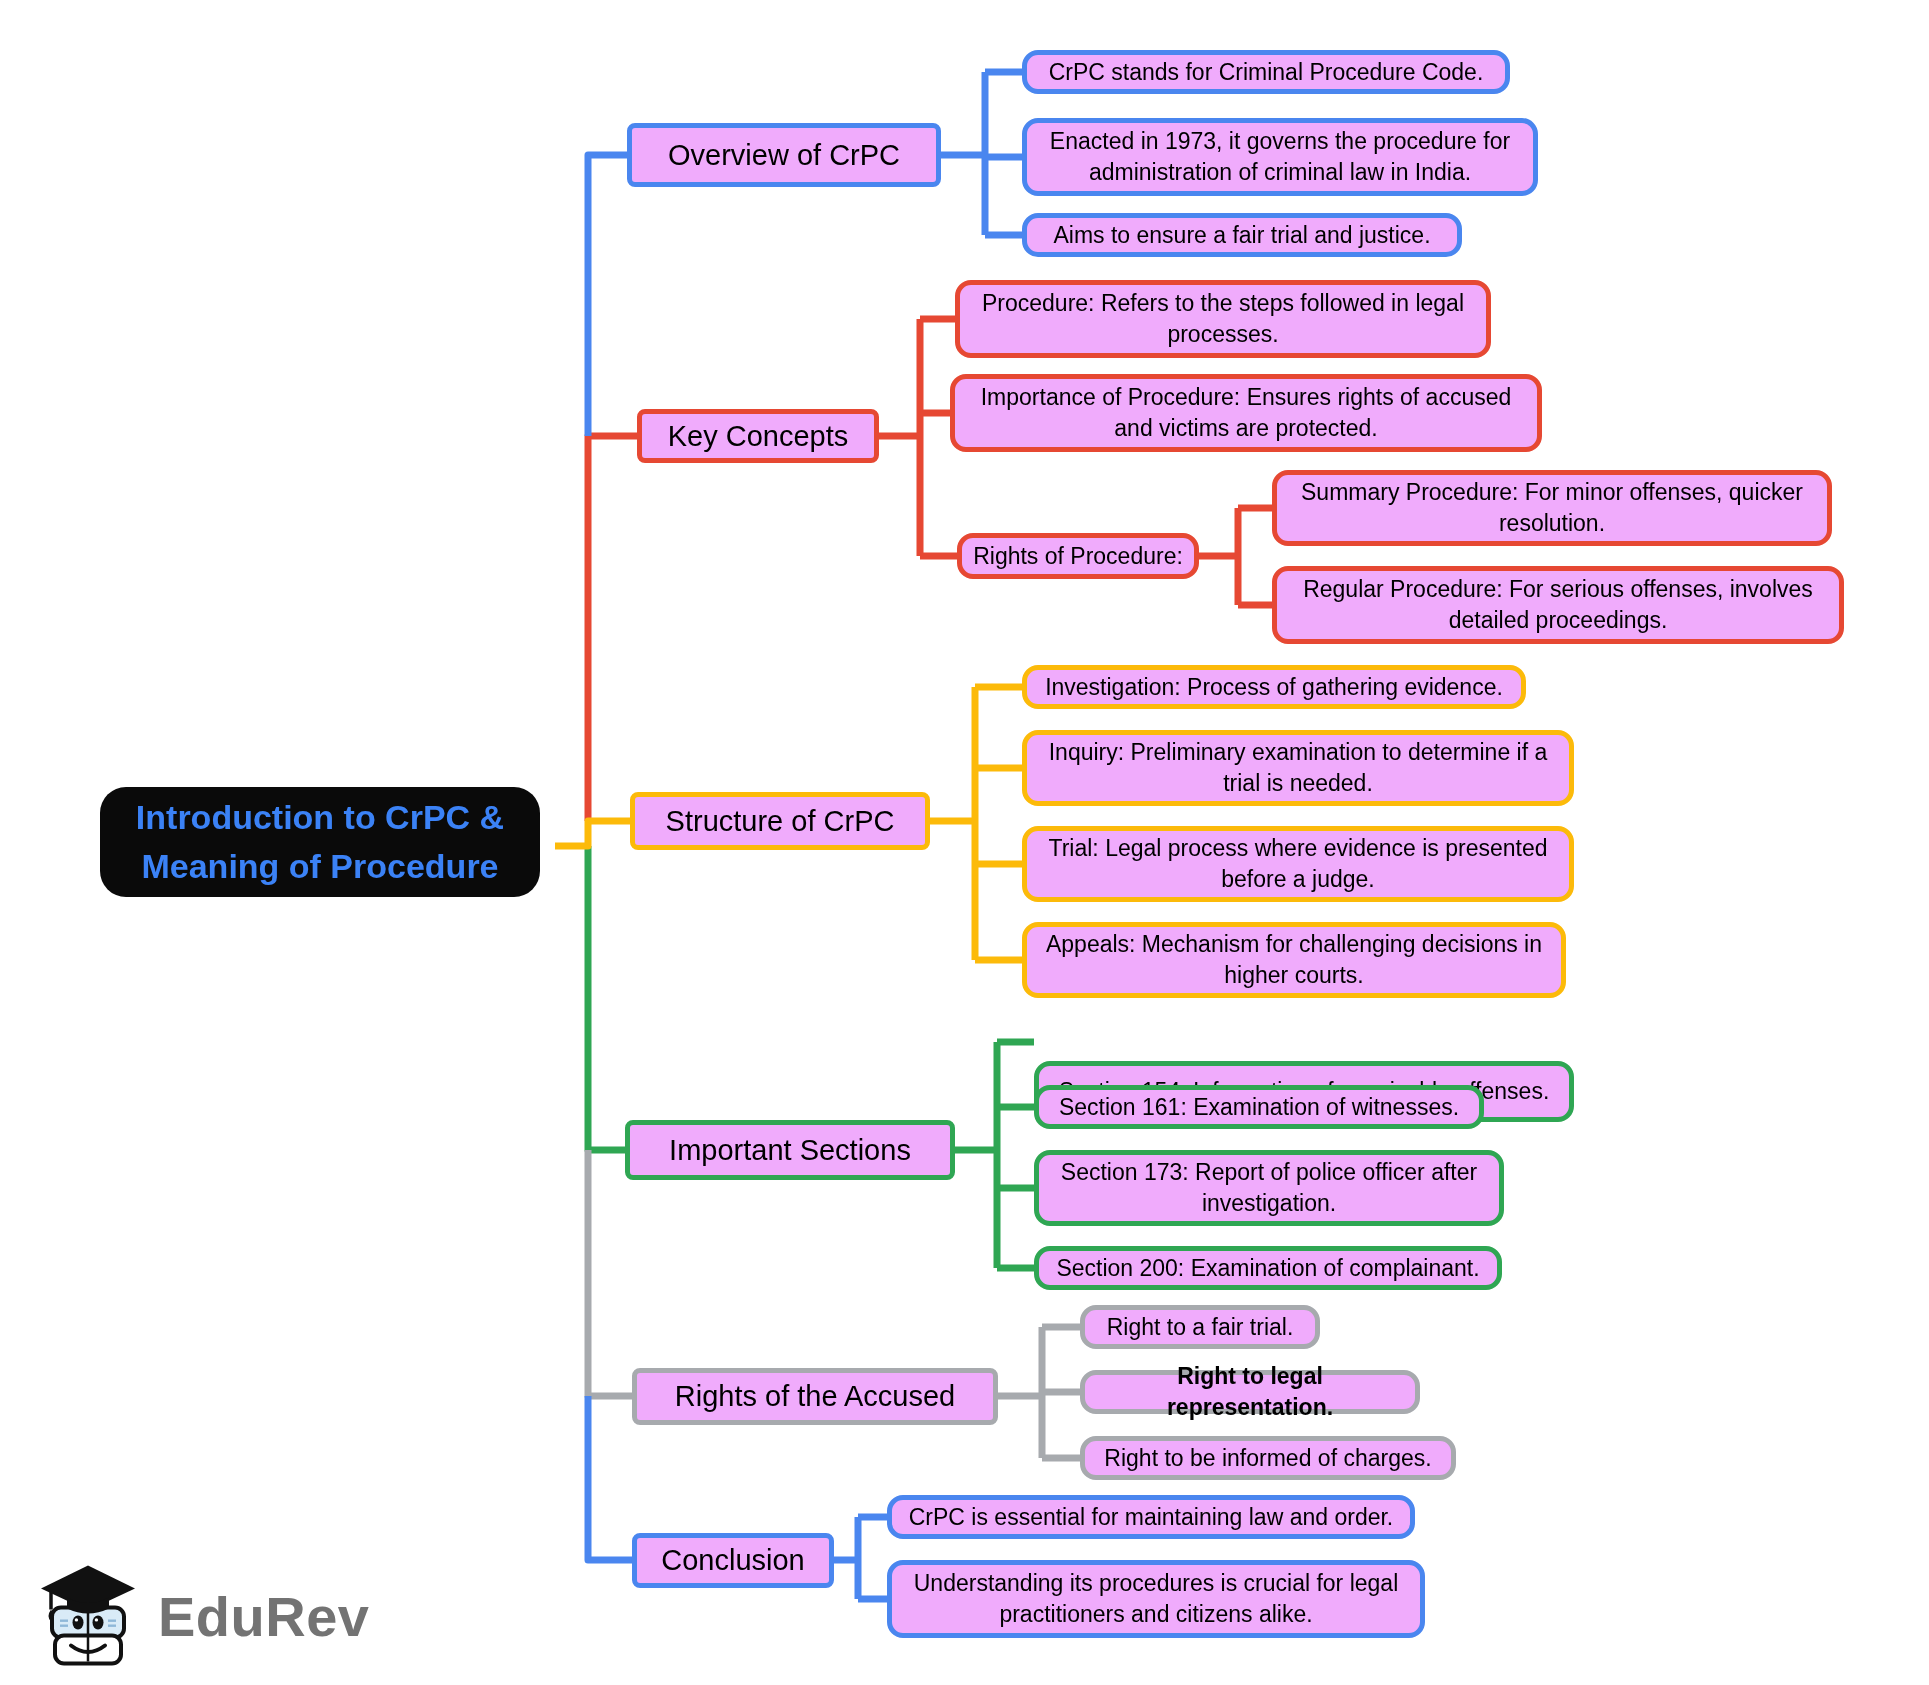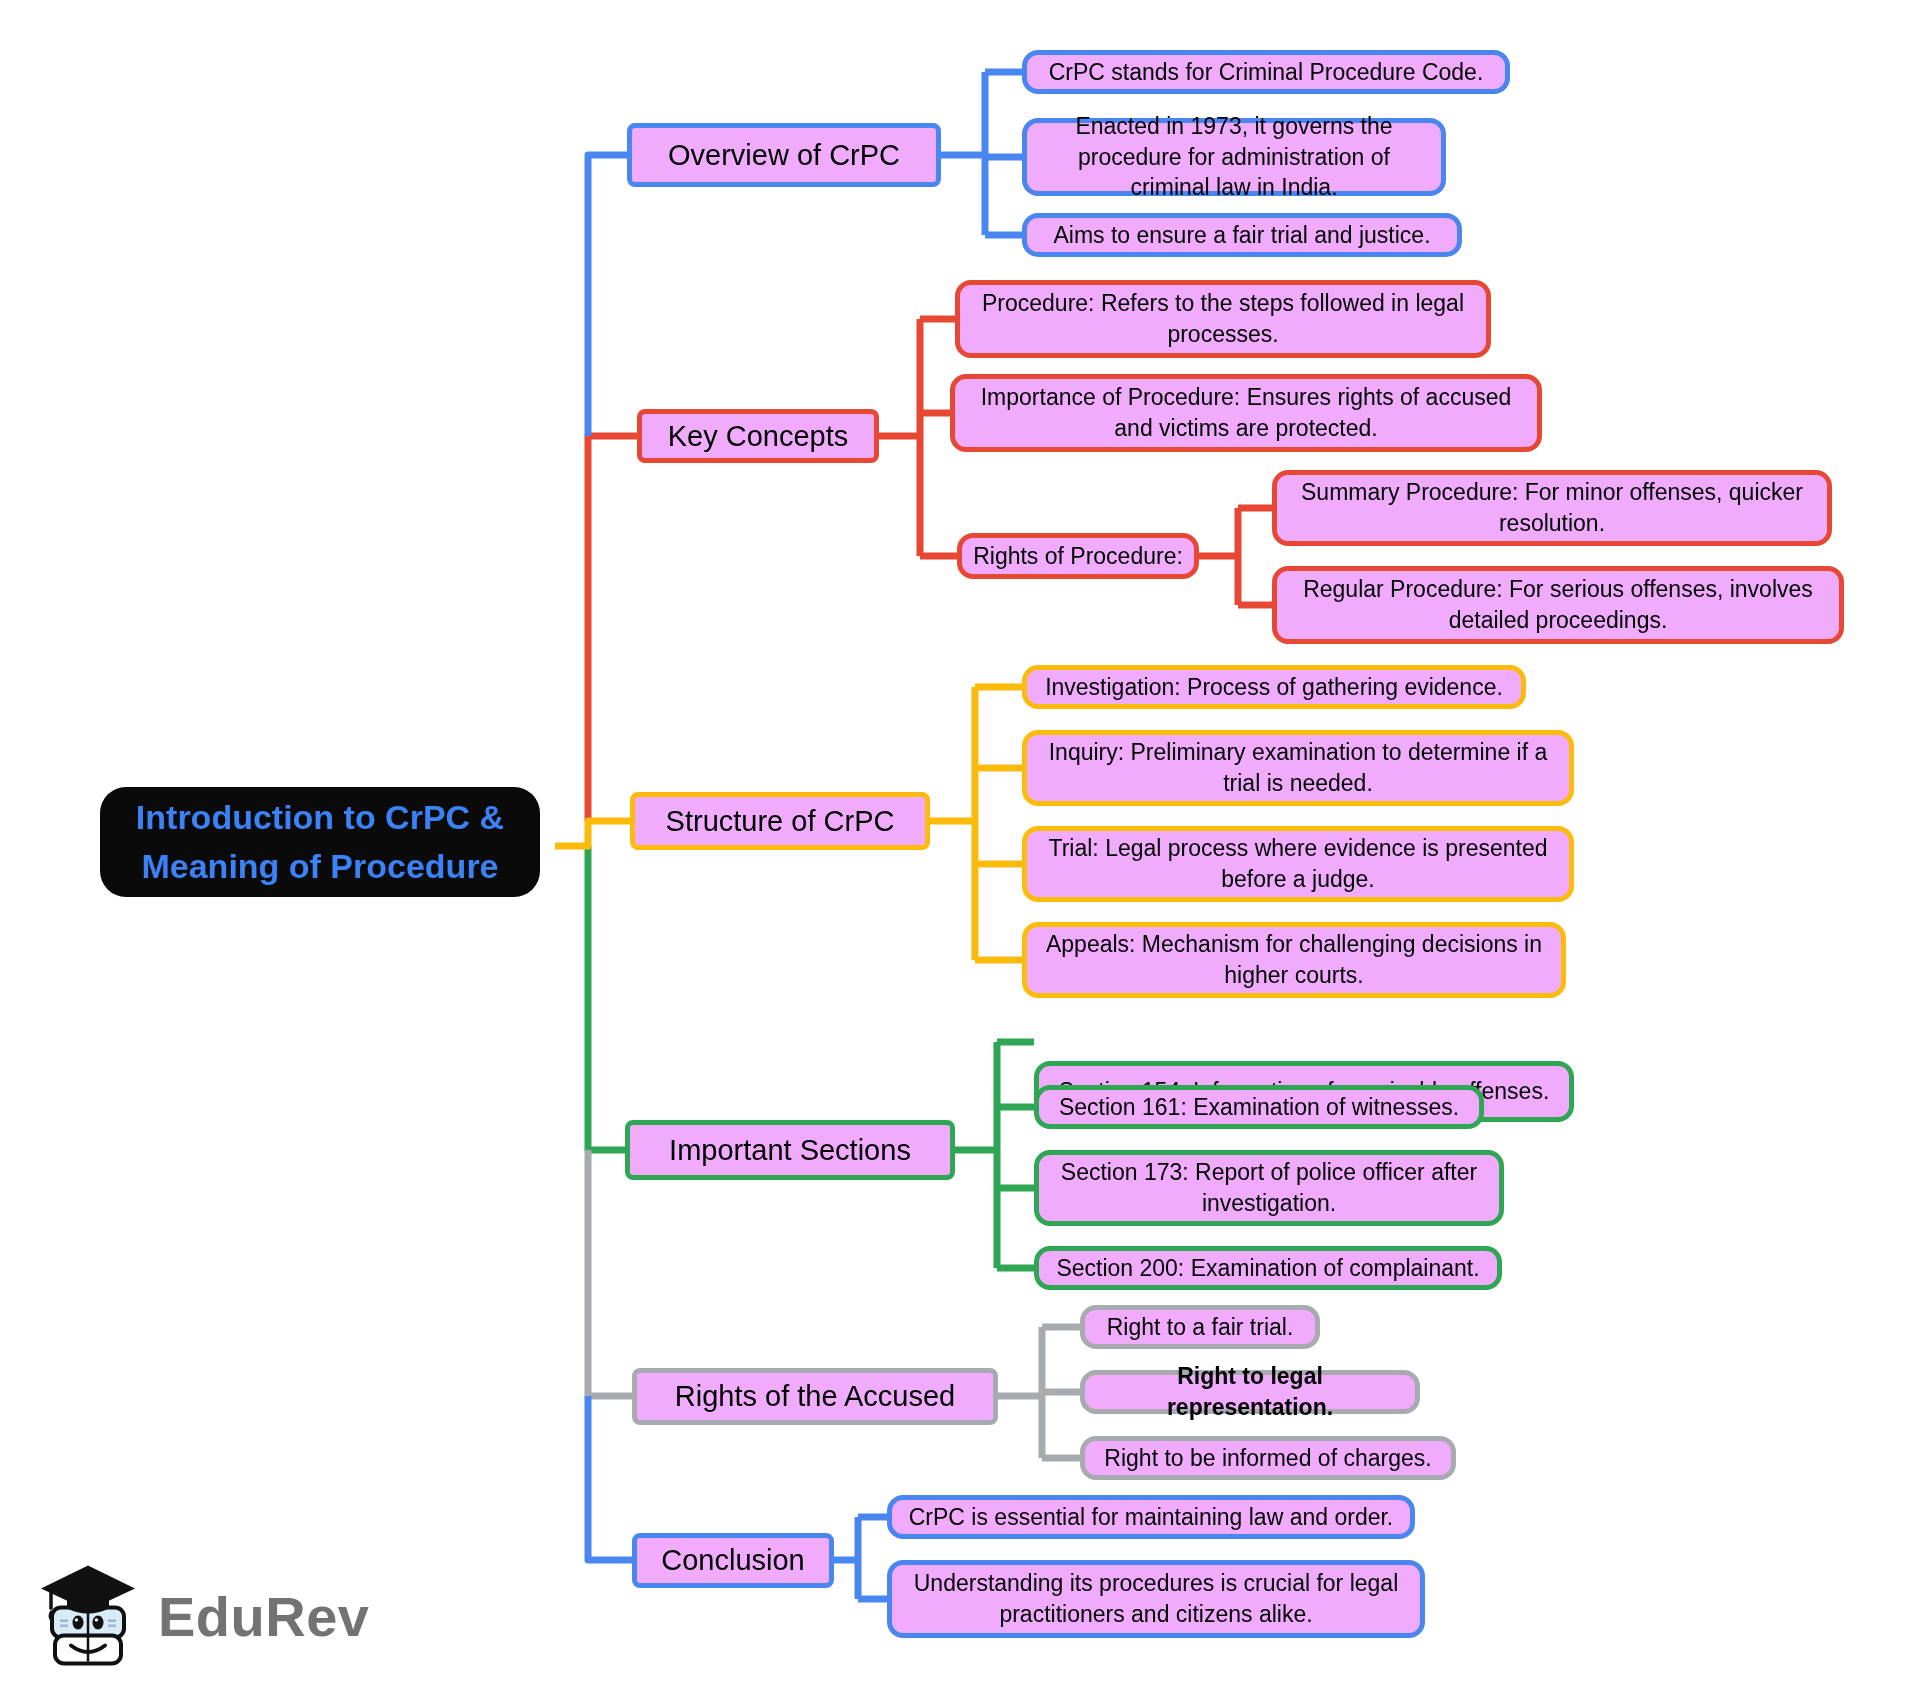--- a/index.html
+++ b/index.html
@@ -69,21 +69,21 @@
 
     <path d="M998 1396 H1042 M1042 1327 V1458 M1042 1327 H1080 M1042 1392 H1080 M1042 1458 H1080" stroke="#a7aaae"></path>
 
     <path d="M834 1560 H858 M858 1517 V1599 M858 1517 H887 M858 1599 H887" stroke="#4a86ef"></path>
   </svg>
 
   <div class="node root" style="left: 100px; top: 787px; width: 440px; height: 110px; background-color: rgb(10, 10, 10); color: #3b82f6;">Introduction to CrPC &amp; Meaning of Procedure</div>
 
   <div class="node branch" style="left: 627px; top: 123px; width: 314px; height: 64px; border-color: rgb(74, 134, 239);">Overview of CrPC</div>
   <div class="node leaf" style="left: 1022px; top: 50px; width: 488px; height: 44px; border-color: rgb(74, 134, 239);">CrPC stands for Criminal Procedure Code.</div>
-  <div class="node leaf" style="left: 1022px; top: 118px; width: 424px; height: 78px; border-color: rgb(74, 134, 239);">Enacted in 1973, it governs the procedure for administration of criminal law in India.</div>
+  <div class="node leaf" style="left: 1022px; top: 118px; width: 516px; height: 78px; border-color: rgb(74, 134, 239);">Enacted in 1973, it governs the procedure for administration of criminal law in India.</div>
   <div class="node leaf" style="left: 1022px; top: 213px; width: 440px; height: 44px; border-color: rgb(74, 134, 239);">Aims to ensure a fair trial and justice.</div>
 
   <div class="node branch" style="left: 637px; top: 409px; width: 242px; height: 54px; border-color: rgb(230, 72, 51);">Key Concepts</div>
   <div class="node leaf" style="left: 955px; top: 280px; width: 536px; height: 78px; border-color: rgb(230, 72, 51);">Procedure: Refers to the steps followed in legal processes.</div>
   <div class="node leaf" style="left: 950px; top: 374px; width: 592px; height: 78px; border-color: rgb(230, 72, 51);">Importance of Procedure: Ensures rights of accused and victims are protected.</div>
   <div class="node subbranch" style="left: 957px; top: 533px; width: 242px; height: 46px; border-color: rgb(230, 72, 51);">Rights of Procedure:</div>
   <div class="node leaf" style="left: 1272px; top: 470px; width: 560px; height: 76px; border-color: rgb(230, 72, 51);">Summary Procedure: For minor offenses, quicker resolution.</div>
   <div class="node leaf" style="left: 1272px; top: 566px; width: 572px; height: 78px; border-color: rgb(230, 72, 51);">Regular Procedure: For serious offenses, involves detailed proceedings.</div>
 
   <div class="node branch" style="left: 630px; top: 792px; width: 300px; height: 58px; border-color: rgb(252, 186, 10);">Structure of CrPC</div>

